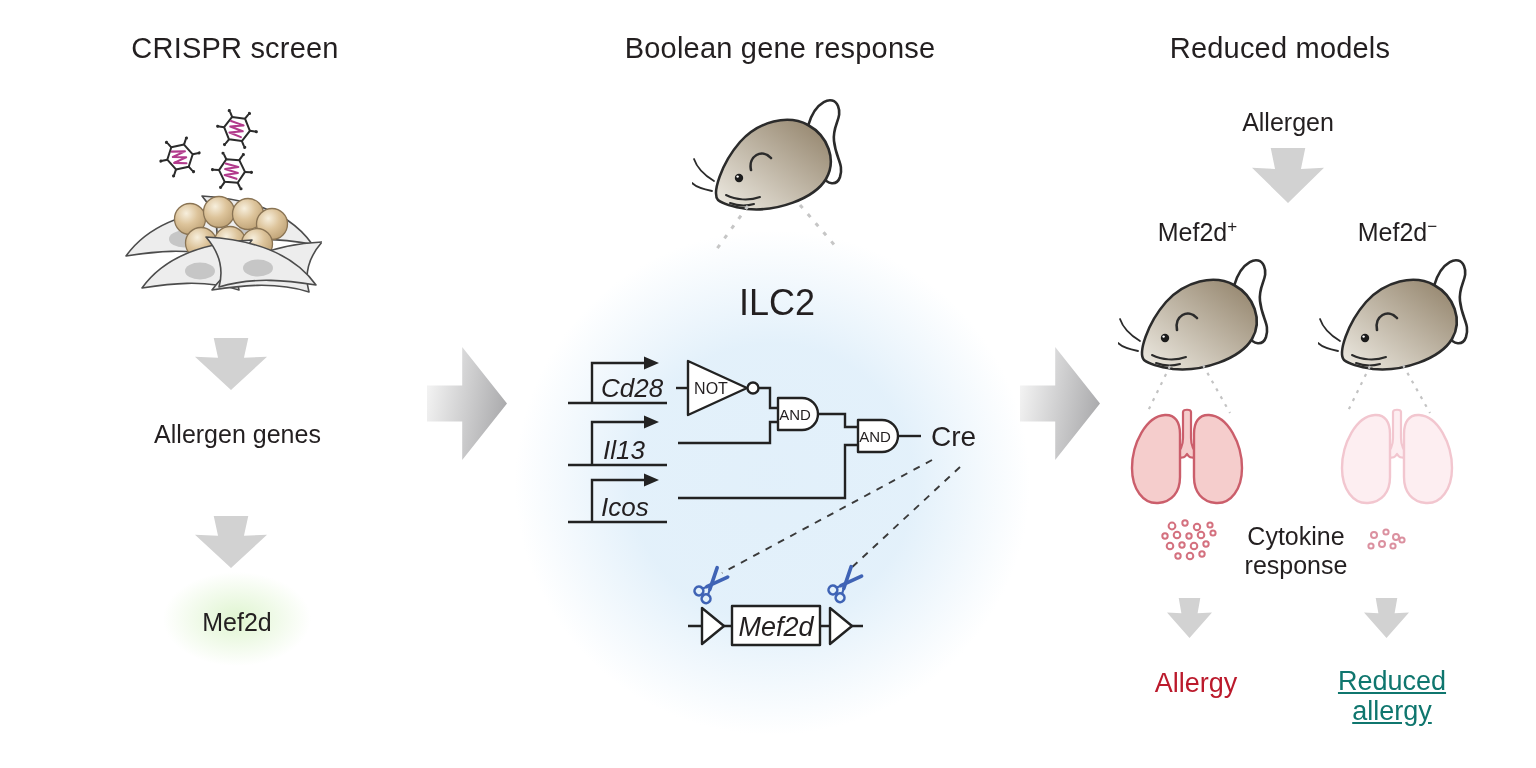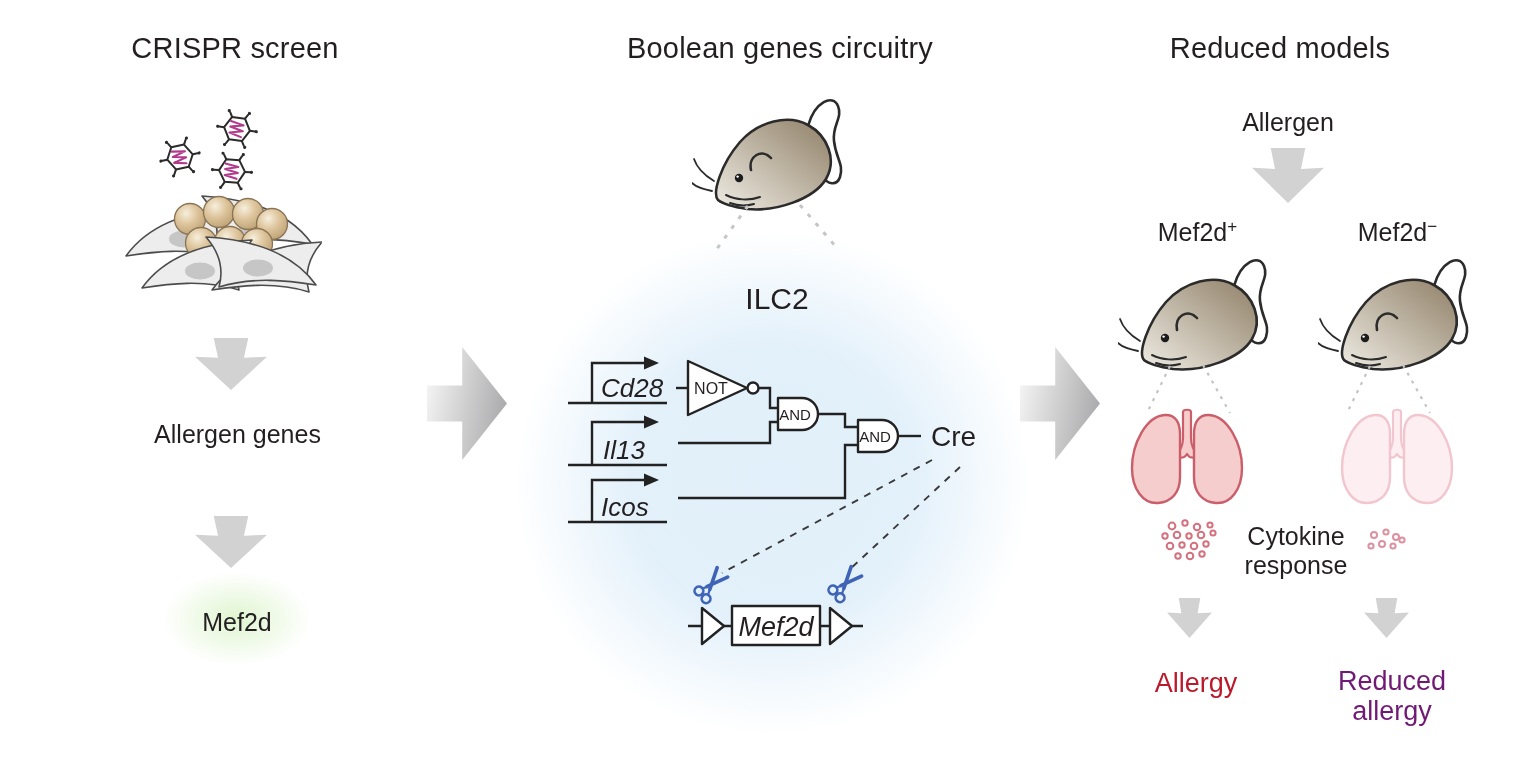--- a/index.html
+++ b/index.html
@@ -8,21 +8,21 @@
   .abs{position:absolute;}
   .ctr{text-align:center;}
   .title{font-size:29px;letter-spacing:.2px;}
   .body-text{font-size:25px;line-height:27px;}
   .down-arrow{background:#d2d2d2;clip-path:polygon(26% 0,74% 0,68% 38%,100% 36%,50% 100%,0 36%,32% 38%);}
   .flow-arrow{background:linear-gradient(100deg,#f2f2f2 8%,#a9a9ab 92%);
               clip-path:polygon(0 34%,44% 34%,44% 0,100% 50%,44% 100%,44% 66%,0 66%);}
   .glow-blue{background:radial-gradient(closest-side,rgba(224,239,250,0.95) 0%,rgba(224,239,250,0.9) 55%,rgba(224,239,250,0) 100%);}
   .glow-green{background:radial-gradient(closest-side,rgba(221,244,205,0.95) 0%,rgba(221,244,205,0) 100%);}
   .red{color:#bb1a2c;}
-  .pink{color:#701a75;}
+  .pink{color:#0f766e;text-decoration:underline;}
   sup{font-size:17px;}
   svg text{font-family:"Liberation Sans","DejaVu Sans",sans-serif;fill:#231f20;}
 </style>
 </head>
 <body>
 
 <div id="canvas">
 
   <svg width="0" height="0" style="position:absolute" aria-hidden="true">
     <defs>
@@ -132,32 +132,32 @@
   <div class="abs down-arrow" style="left:195px;top:516px;width:72px;height:52px;"></div>
 
   <div class="abs glow-green" style="left:163px;top:572px;width:148px;height:94px;"></div>
   <div class="abs body-text ctr" style="left:163px;top:609px;width:148px;">Mef2d</div>
 
   <div class="abs flow-arrow" style="left:427px;top:347px;width:80px;height:113px;"></div>
   <div class="abs flow-arrow" style="left:1020px;top:347px;width:80px;height:113px;"></div>
 
   <div class="abs glow-blue" style="left:515px;top:230px;width:515px;height:505px;"></div>
 
-  <div class="abs title ctr" style="left:600px;top:32px;width:360px;">Boolean genes circuitry</div>
+  <div class="abs title ctr" style="left:600px;top:32px;width:360px;">Boolean gene response</div>
 
   <svg class="abs" style="left:692px;top:85px;" width="160" height="130" viewBox="0 0 160 130">
       <use href="#mouseIcon"></use>
     </svg>
 
   <svg class="abs" style="left:690px;top:200px;" width="170" height="55" viewBox="0 0 170 55">
     <line x1="58" y1="6" x2="26" y2="50" stroke="#c6c6c6" stroke-width="3" stroke-dasharray="4 8"></line>
     <line x1="110" y1="5" x2="147" y2="48" stroke="#c6c6c6" stroke-width="3" stroke-dasharray="4 8"></line>
   </svg>
 
-  <div class="abs ctr" style="left:712px;top:282px;width:130px;font-size:30px;text-align:center;">ILC2</div>
+  <div class="abs ctr" style="left:712px;top:282px;width:130px;font-size:36px;text-align:center;">ILC2</div>
 
   <svg class="abs" style="left:555px;top:345px;" width="445" height="200" viewBox="0 0 445 200">
     <g stroke="#222" stroke-width="2.4" fill="none">
 
       <path d="M13,58 H112"></path>
         <path d="M37,58 V18 H91"></path>
 
       <path d="M13,120 H112"></path>
         <path d="M37,120 V77 H91"></path>
 

